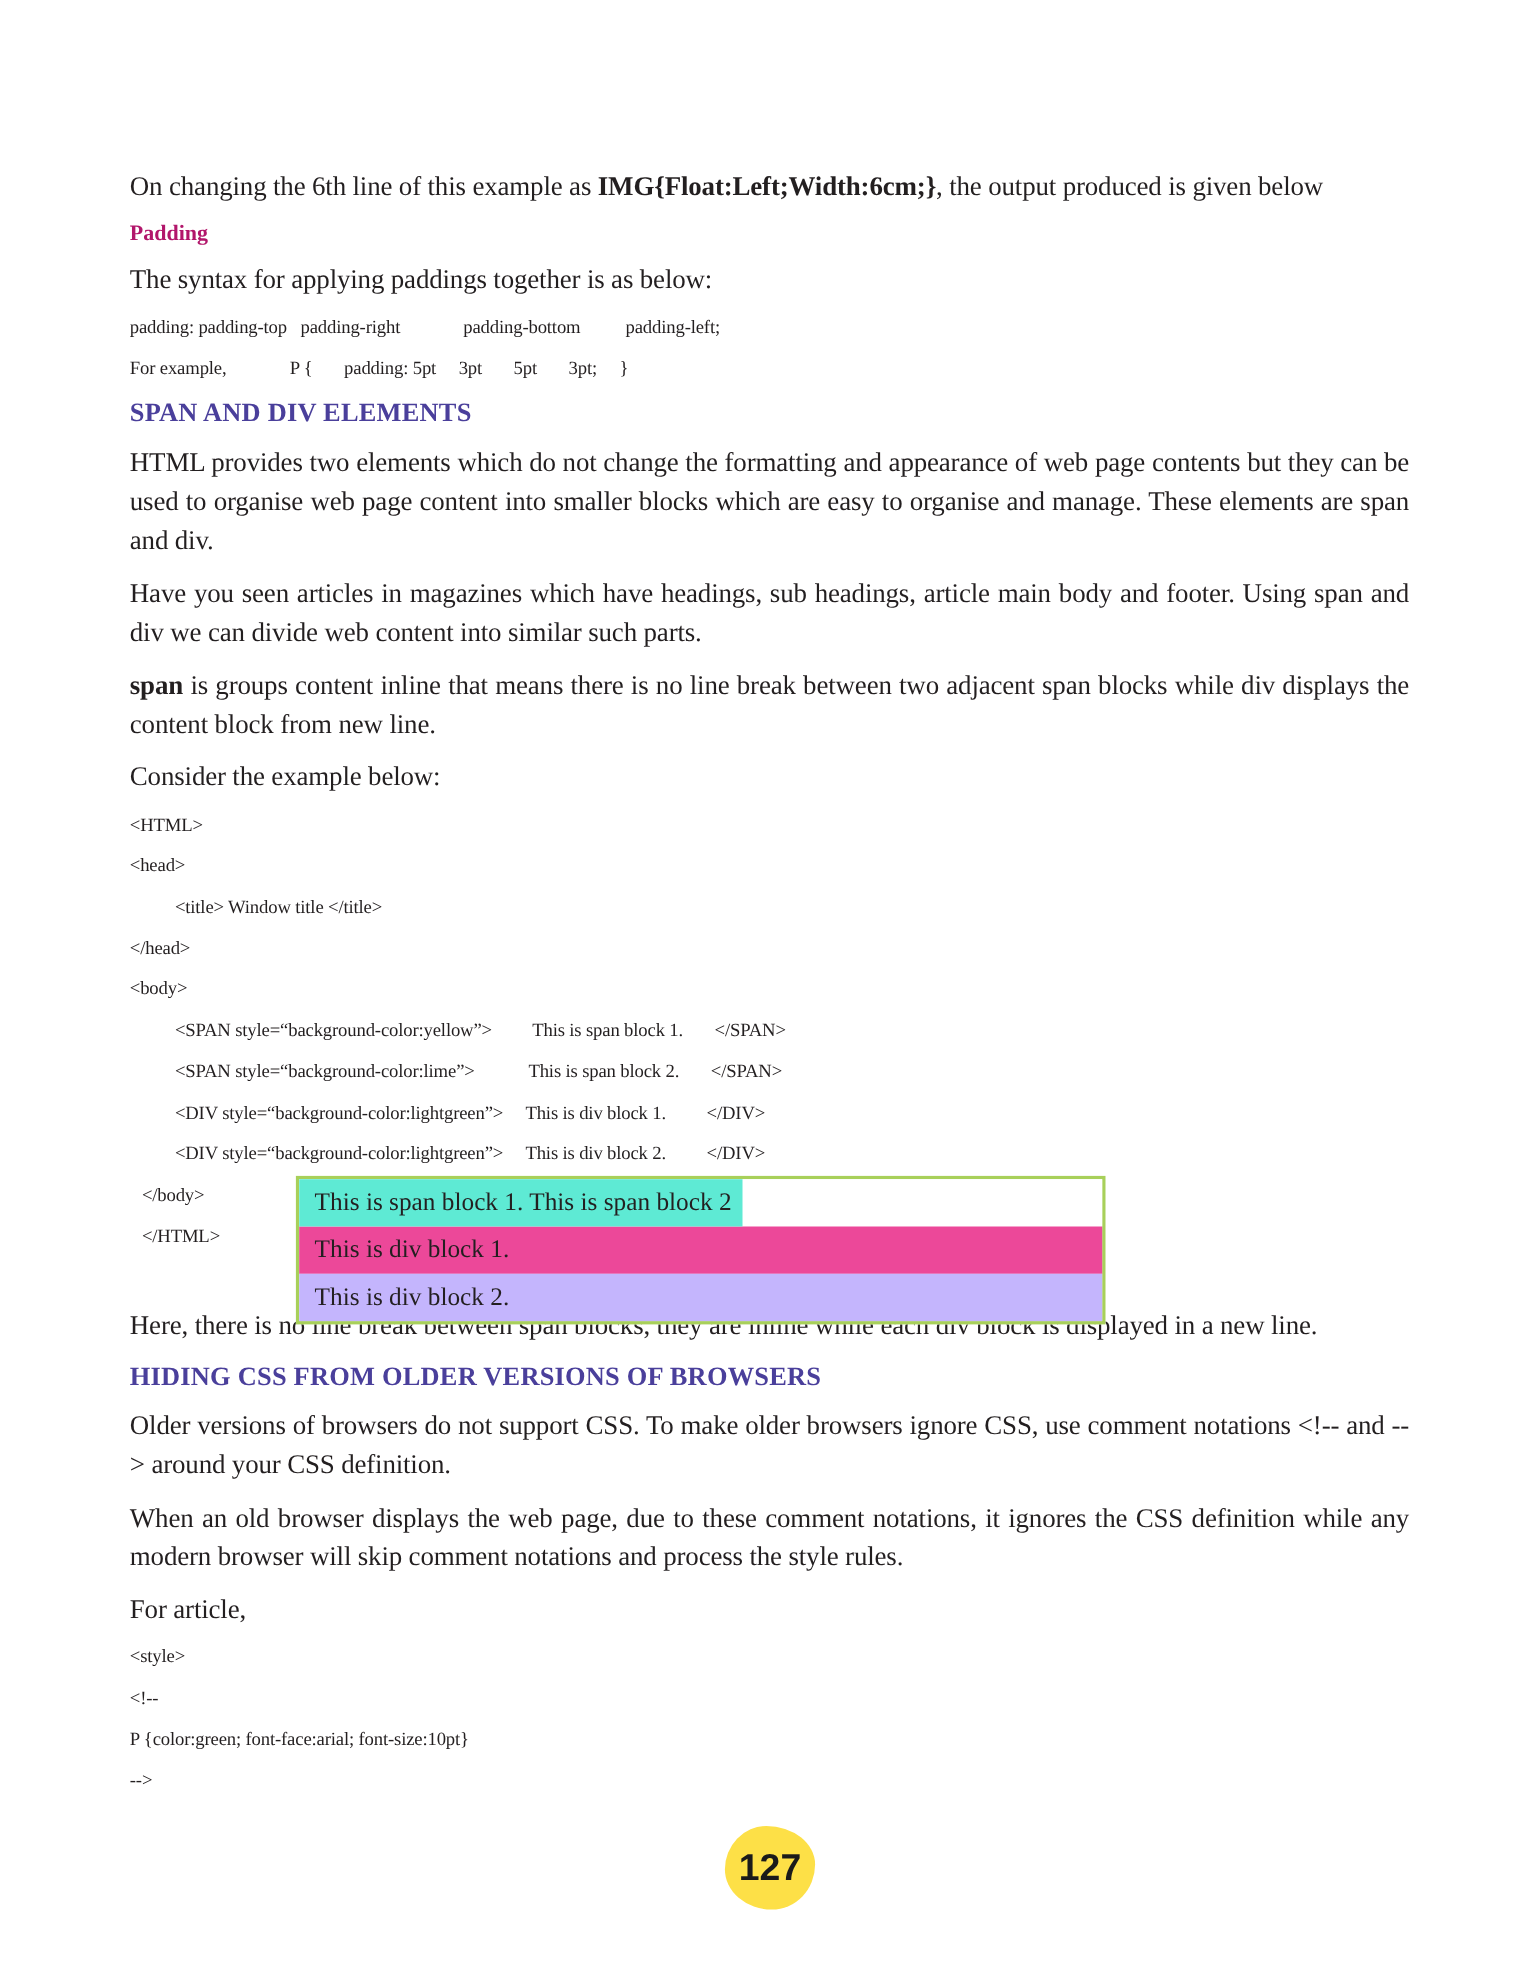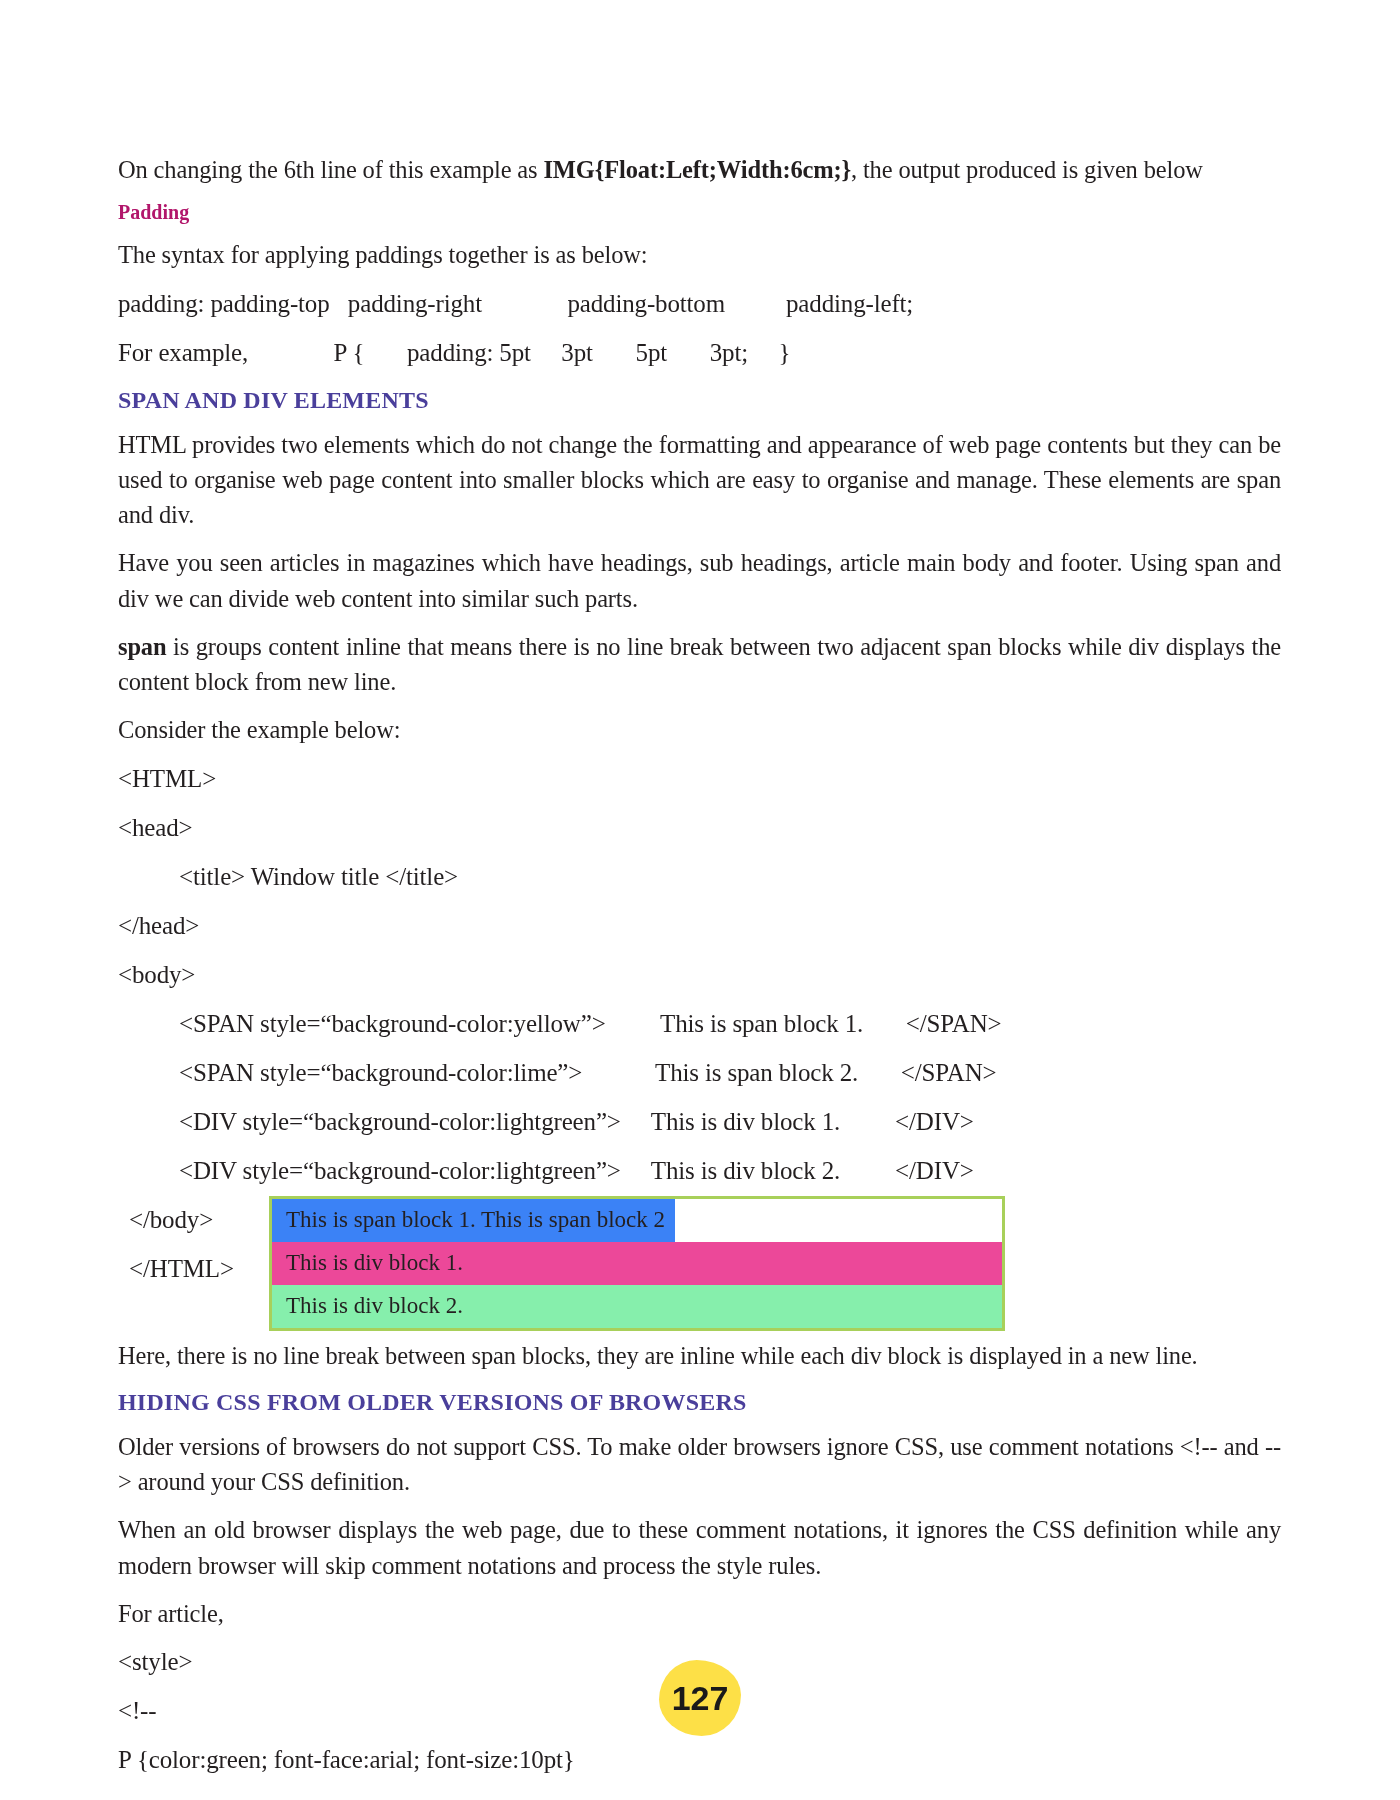--- a/index.html
+++ b/index.html
@@ -34,21 +34,21 @@
     font-size: 24.5px;
     line-height: 1.44;
     text-align: justify;
     margin: 0 0 13px 0;
     letter-spacing: -0.15px;
   }
   .para.nojust { text-align: left; }
   .para b, .bold { font-weight: bold; }
 
   .code {
-    font-size: 25px;
+    font-size: 17px;
     line-height: 1.44;
     margin: 0 0 13px 0;
     white-space: pre;
     letter-spacing: -0.15px;
     font-family: Liberation Serif, serif;
   }
 
   
   h2.sec-head {
     font-size: 24px;
@@ -85,27 +85,27 @@
     padding: 9px 14px 11px 14px;
     color: #231f20;
     box-sizing: border-box;
   }
   .bb-span-row {
     background: #ffffff;
     padding: 0;
   }
   .bb-span-inner {
     display: inline-block;
-    background: #3b82f6;
+    background: #5eead4;
     padding: 9px 10px 11px 14px;
     font-size: 23px;
     line-height: 1;
   }
   .bb-div1 { background: #ec4899; }
-  .bb-div2 { background: #86efac; }
+  .bb-div2 { background: #c4b5fd; }
 
   .fig-caption {
     text-align: center;
     color: #9a8327;
     font-weight: bold;
     font-size: 23px;
     margin: 8px 0 12px 0;
   }
 
   

